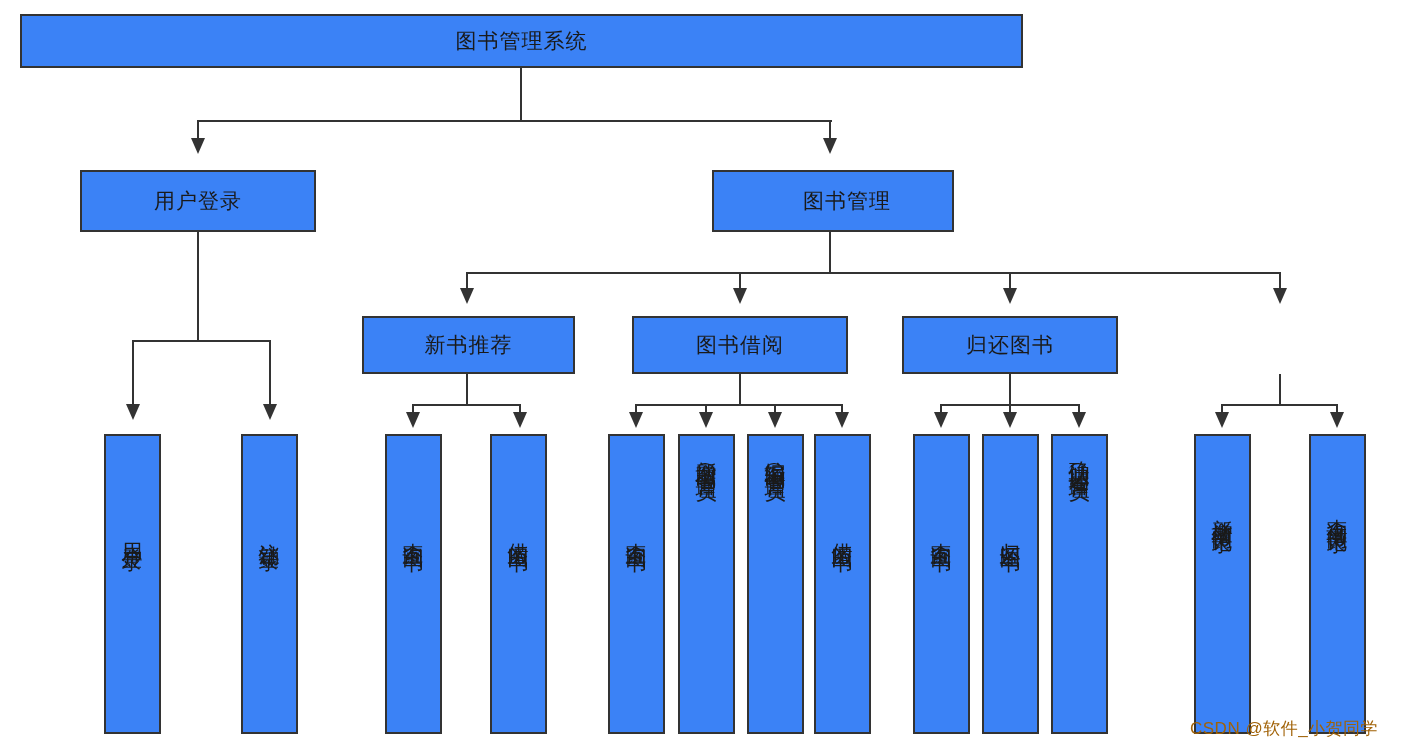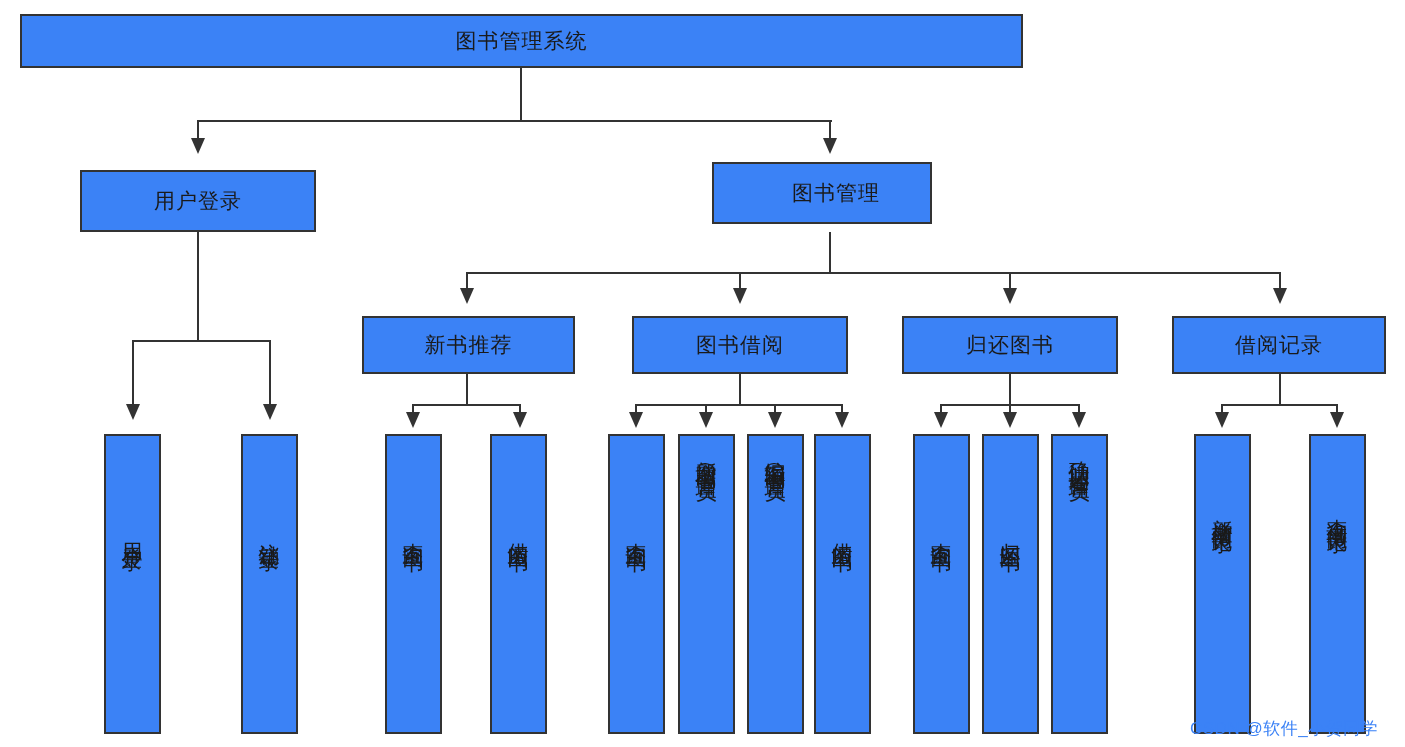--- a/index.html
+++ b/index.html
@@ -62,21 +62,21 @@
   .arrow {
     position: absolute;
     width: 0;
     height: 0;
     border-left: 7px solid transparent;
     border-right: 7px solid transparent;
     border-top: 16px solid #333333;
   }
   .watermark {
     position: absolute;
-    color: #3b82f6;
+    color: #a16207;
     font-size: 17px;
     white-space: nowrap;
     letter-spacing: 0.5px;
   }
 </style>
 </head>
 <body>
 
 <div id="canvas">
 
@@ -89,21 +89,21 @@
   <div class="line hl" style="left:198px; top:120px; width:634px; height:2px;"></div>
 
   <div class="line vl" style="left:197px; top:120px; width:2px; height:28px;"></div>
   <div class="arrow" style="left:191px; top:138px;"></div>
   <div class="line vl" style="left:829px; top:120px; width:2px; height:28px;"></div>
   <div class="arrow" style="left:823px; top:138px;"></div>
 
   <div class="node h" style="left:80px; top:170px; width:236px; height:62px;">
     <span>用户登录</span>
   </div>
-  <div class="node h" style="left:712px; top:162px; width:220px; height:62px;padding-left:28px;">
+  <div class="node h" style="left:712px; top:170px; width:242px; height:62px;padding-left:28px;">
     <span>图书管理</span>
   </div>
 
   <div class="line vl" style="left:197px; top:232px; width:2px; height:110px;"></div>
   <div class="line hl" style="left:133px; top:340px; width:138px; height:2px;"></div>
   <div class="line vl" style="left:132px; top:340px; width:2px; height:72px;"></div>
   <div class="arrow" style="left:126px; top:404px;"></div>
   <div class="line vl" style="left:269px; top:340px; width:2px; height:72px;"></div>
   <div class="arrow" style="left:263px; top:404px;"></div>
 
@@ -120,23 +120,20 @@
 
   <div class="node h" style="left:632px; top:316px; width:216px; height:58px;">
     <span>图书借阅</span>
   </div>
   <div class="node h" style="left:362px; top:316px; width:213px; height:58px;">
     <span>新书推荐</span>
   </div>
   <div class="node h" style="left:902px; top:316px; width:216px; height:58px;">
     <span>归还图书</span>
   </div>
-  <div class="node h" style="left:1172px; top:316px; width:214px; height:58px;">
-    <span>借阅记录</span>
-  </div>
 
   <div class="line vl" style="left:466px; top:374px; width:2px; height:32px;"></div>
   <div class="line hl" style="left:413px; top:404px; width:108px; height:2px;"></div>
   <div class="line vl" style="left:412px; top:404px; width:2px; height:14px;"></div>
   <div class="arrow" style="left:406px; top:412px;"></div>
   <div class="line vl" style="left:519px; top:404px; width:2px; height:14px;"></div>
   <div class="arrow" style="left:513px; top:412px;"></div>
 
   <div class="line vl" style="left:739px; top:374px; width:2px; height:32px;"></div>
   <div class="line hl" style="left:636px; top:404px; width:206px; height:2px;"></div>

